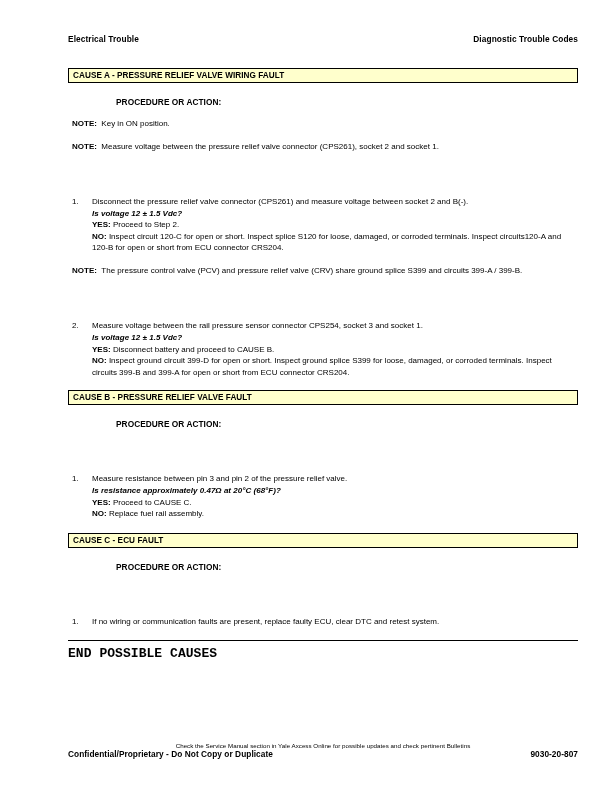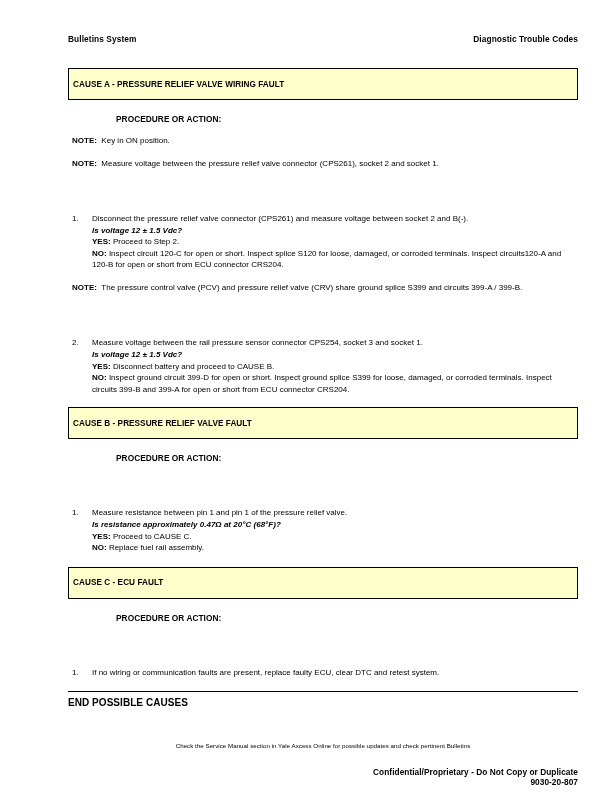--- a/index.html
+++ b/index.html
@@ -40,21 +40,21 @@
     position: absolute;
     left: 68px;
     top: 68px;
     width: 510px;
   }
   
   .cause-banner {
     border: 1.3px solid #000000;
     background: #ffffcc;
     box-sizing: border-box;
-    height: 32px;
+    height: 15px;
     display: flex;
     align-items: center;
     padding-left: 4px;
     font-size: 8.2px;
     font-weight: bold;
     letter-spacing: 0.05px;
   }
   
   .proc-heading {
     font-size: 8.3px;
@@ -108,57 +108,57 @@
     font-weight: bold;
   }
   
   .hr-thick {
     border: 0;
     border-top: 1.3px solid #000000;
     margin: 13px 0 0 0;
     height: 0;
   }
   .end-causes {
-    font-size: 10px;
+    font-size: 13px;
     font-weight: bold;
     margin-top: 5px;
     letter-spacing: 0.05px;
+    font-family: Liberation Mono, monospace;
   }
   
   .page-footer {
     position: absolute;
     left: 68px;
     top: 742px;
     width: 510px;
   }
   .footer-note {
     text-align: center;
     font-size: 6.2px;
     letter-spacing: 0.02px;
   }
   .footer-row {
-    margin-top: 18px;
+    margin-top: 0;
     display: flex;
     justify-content: space-between;
-    align-items: flex-end;
+    align-items: flex-start;
     font-size: 8.3px;
     font-weight: bold;
     letter-spacing: 0.05px;
-    flex-direction: column;
   }
   .spacer-a { height: 12px; }
   .spacer-b { height: 13px; }
 </style>
 </head>
 <body>
 
 <div class="page">
 
   <div class="page-header">
-    <span>Bulletins System</span>
+    <span>Electrical Trouble</span>
     <span>Diagnostic Trouble Codes</span>
   </div>
 
   <div class="content">
 
     <div class="cause-banner">
       <span>CAUSE A - PRESSURE RELIEF VALVE WIRING FAULT</span>
     </div>
 
     <div class="proc-heading">PROCEDURE OR ACTION:</div>
@@ -194,21 +194,21 @@
     <div class="spacer-a"></div>
 
     <div class="cause-banner">
       <span>CAUSE B - PRESSURE RELIEF VALVE FAULT</span>
     </div>
 
     <div class="proc-heading">PROCEDURE OR ACTION:</div>
 
     <div class="step">
       <span class="num">1.</span>
-      <span class="stem">Measure resistance between pin 1 and pin 1 of the pressure relief valve.</span>
+      <span class="stem">Measure resistance between pin 3 and pin 2 of the pressure relief valve.</span>
       <span class="question">Is resistance approximately 0.47Ω at 20°C (68°F)?</span>
       <span class="ans"><span class="k">YES:</span><span> Proceed to CAUSE C.</span></span>
       <span class="ans"><span class="k">NO:</span><span> Replace fuel rail assembly.</span></span>
     </div>
 
     <div class="spacer-b"></div>
 
     <div class="cause-banner">
       <span>CAUSE C - ECU FAULT</span>
     </div>

